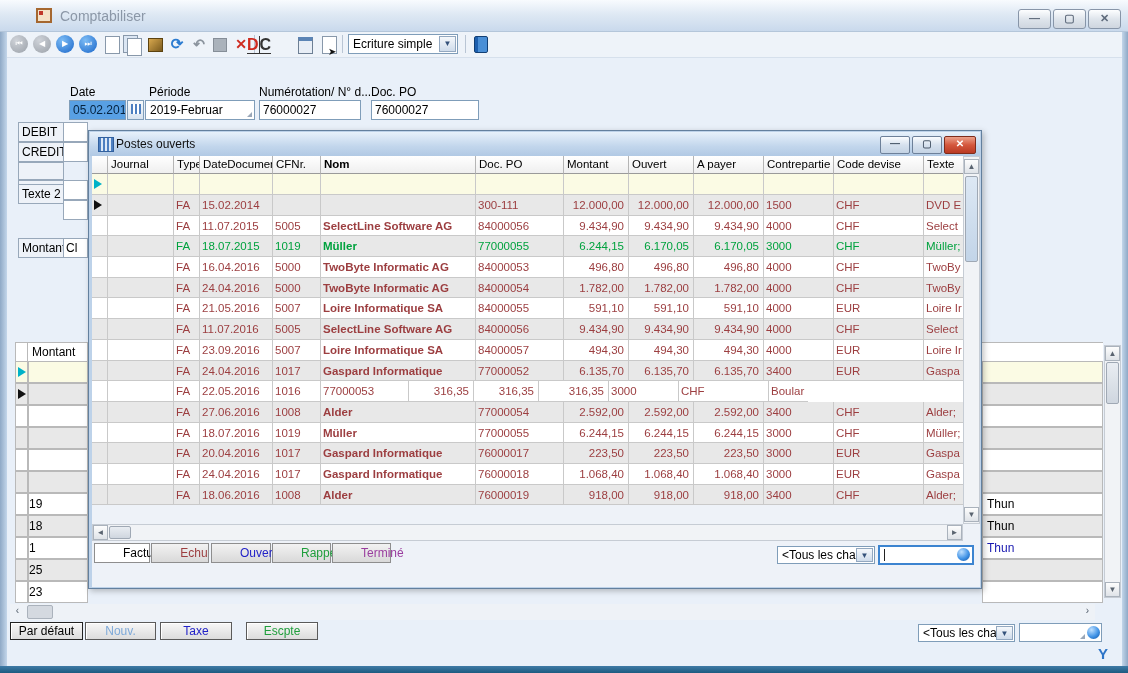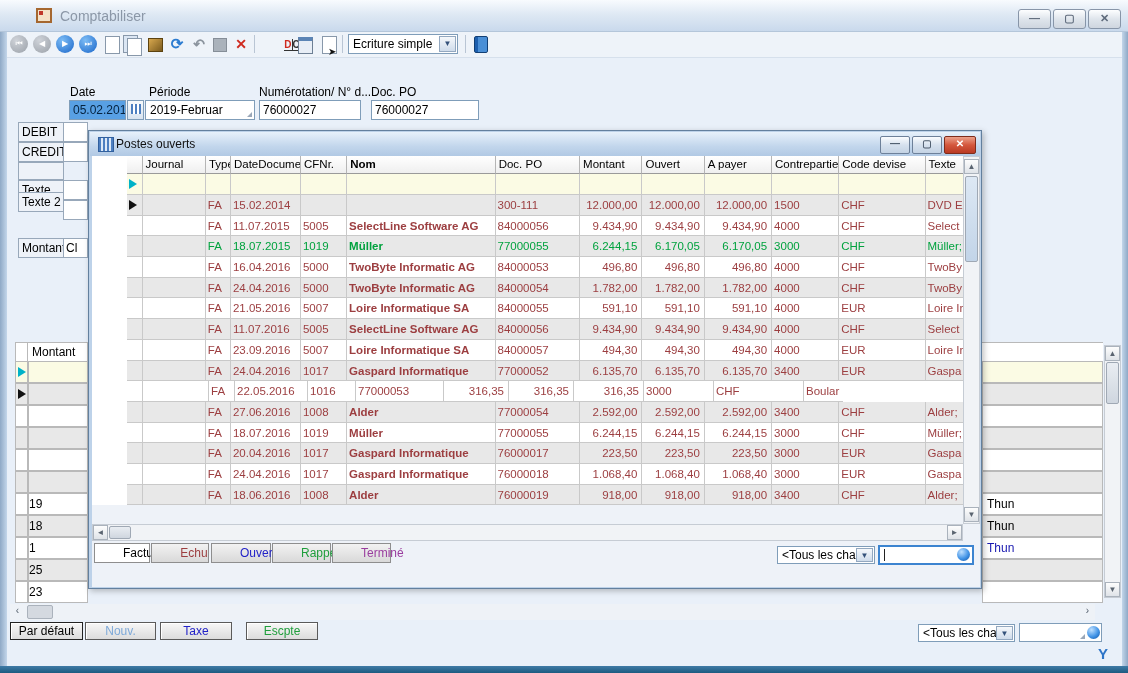--- a/index.html
+++ b/index.html
@@ -55,21 +55,21 @@
   .dtitle .txt{position:absolute;left:26px;top:5px;font-size:12px;color:#111;}
   .dico{position:absolute;left:8px;top:5px;width:14px;height:13px;background:
         repeating-linear-gradient(90deg,#4d7fc0 0 2px,#dce9f7 2px 4px);border:1px solid #31609e;}
   .dbtn{position:absolute;top:4px;width:28px;height:16px;border:1px solid #6d8099;border-radius:2px;
         background:linear-gradient(#fafcfe,#d6e1ee 50%,#c4d3e4);color:#4e5c6e;font-size:10px;font-weight:bold;
         text-align:center;line-height:14px;}
   .dbtn.close{background:linear-gradient(#eba18b,#d4573d 50%,#b93a24);color:#fff;border-color:#7e2c1c;width:30px;}
   .dclient{left:3px;top:25px;width:888px;height:431px;background:#eef2f8;}
   
   .ptable{position:absolute;left:0px;top:0px;width:871px;background:#fff;}
-  .hrow,.trow,.frow{display:flex;margin-left:35px;}
+  .hrow,.trow,.frow{display:flex;}
   .hcell{box-sizing:border-box;border-right:1px solid #b5b5b5;border-bottom:1px solid #9a9a9a;background:linear-gradient(#ffffff,#efefef);
          font-size:11.5px;padding:2px 1px 0 3px;height:18px;white-space:nowrap;overflow:hidden;}
   .cell{box-sizing:border-box;border-right:1px solid #c9c9c9;border-bottom:1px solid #c9c9c9;
         font-size:11.5px;padding:0 2px;line-height:20.5px;white-space:nowrap;overflow:hidden;position:relative;}
   .frow .cell{height:21px;background:#fbfbe4;}
   .trow .cell{height:20.7px;}
   .alt-a .cell{background:#e8e8e8;}
   .alt-b .cell{background:#ffffff;}
   .tone-red{color:#9c3e40;}
   .tone-green{color:#00a23e;}
@@ -128,21 +128,21 @@
     <div class="tico" style="left:115px">
         <span class="page" style="left:1px;top:1px;background:#dbe6f3"></span>
         <span class="page" style="left:5px;top:4px"></span>
       </div>
     <div class="tico" style="left:138px" style2=""><span style="display:inline-block;width:13px;height:12px;background:linear-gradient(135deg,#d8a84e,#7a5a1e);border:1px solid #5d430f;transform:rotate(0deg);margin-top:4px;"></span></div>
     <div class="tico" style="left:160px;color:#2b7bd0;font-weight:bold;font-size:15px">⟳</div>
     <div class="tico" style="left:182px;color:#8b949e;font-weight:bold;font-size:14px">↶</div>
     <div class="tico" style="left:203px"><span style="display:inline-block;width:12px;height:12px;background:#aab2bb;border:1px solid #868e98;margin-top:4px;"></span></div>
     <div class="tico" style="left:224px;color:#cf2a1f;font-weight:bold;font-size:14px">✕</div>
     <div class="tsep" style="left:247px"></div>
-    <div class="tico" style="left:273px;width:24px;font-size:10px;font-weight:bold;line-height:22px"><span style="color:#cf2a1f;border-bottom:1px solid #333">D</span><span style="color:#333;border-left:1px solid #333;border-bottom:1px solid #333">C</span></div>
+    <div class="tico" style="left:240px;width:24px;font-size:16px;font-weight:bold;line-height:22px"><span style="color:#cf2a1f;border-bottom:1px solid #333">D</span><span style="color:#333;border-left:1px solid #333;border-bottom:1px solid #333">C</span></div>
     <div class="tico" style="left:288px"><span style="display:inline-block;width:13px;height:12px;background:#e8eef6;border:1px solid #6d7f94;border-top:4px solid #5b84b5;margin-top:3px;"></span></div>
     <div class="tico" style="left:312px">
         <span class="page"></span>
         <span style="position:absolute;left:9px;top:8px;font-size:10px;color:#111">➤</span>
       </div>
     <div class="tsep" style="left:335px"></div>
     <div class="combo abs" style="left:341px;top:2px;width:110px;height:20px">
       <span class="val">Ecriture simple</span>
       <span class="grip"></span>
       <span class="drop">▼</span>
@@ -167,21 +167,21 @@
   <div class="abs input" style="left:259px;top:100px;width:102px;height:20px">76000027</div>
   <div class="abs input" style="left:371px;top:100px;width:108px;height:20px">76000027</div>
 
   <div class="abs lbox" style="left:18px;top:122px;width:46px;height:20px">DEBIT</div>
   <div class="abs stub" style="left:63px;top:122px;width:25px;height:20px"></div>
   <div class="abs lbox" style="left:18px;top:142px;width:46px;height:20px">CREDIT</div>
   <div class="abs stub" style="left:63px;top:142px;width:25px;height:20px"></div>
   <div class="abs lbox" style="left:18px;top:162px;width:46px;height:18px"></div>
   <div class="abs lbox" style="left:18px;top:180px;width:46px;height:20px">Texte</div>
   <div class="abs stub" style="left:63px;top:180px;width:25px;height:20px"></div>
-  <div class="abs lbox" style="left:18px;top:192px;width:46px;height:20px">Texte 2</div>
+  <div class="abs lbox" style="left:18px;top:184px;width:46px;height:20px">Texte 2</div>
   <div class="abs stub" style="left:63px;top:200px;width:25px;height:20px"></div>
   <div class="abs lbox" style="left:18px;top:238px;width:46px;height:20px">Montant</div>
   <div class="abs stub" style="left:63px;top:238px;width:25px;height:20px">Cl</div>
 
   <div class="abs bgcell" style="left:15px;top:342px;width:13px;height:20px"></div>
   <div class="abs bgcell" style="left:27px;top:342px;width:61px;height:20px;padding:2px 0 0 4px">Montant</div>
   <div class="abs bgrow-l" style="top:361px">
     <div class="bgcell mcol yellow">
         <span class="arrow-c"></span>
       </div>

